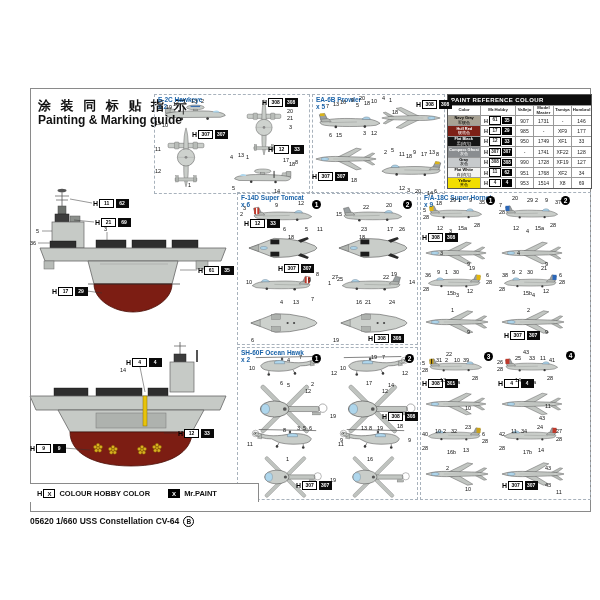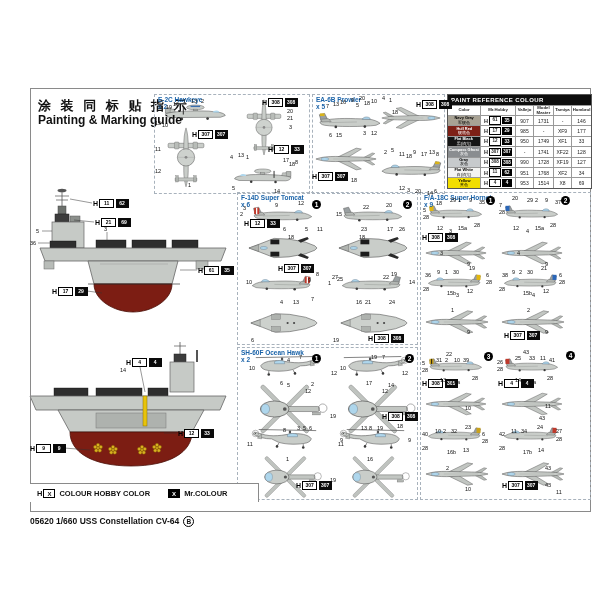--- a/index.html
+++ b/index.html
@@ -546,21 +546,21 @@
           <span class="pc c6">69</span>
         </div>
       </div>
   </div>
 
   <div id="legend">
     <span>H</span>
     <span class="lb">X</span>
     <span>COLOUR HOBBY COLOR</span>
     <span class="lb black">X</span>
-    <span>Mr.COLOUR</span>
+    <span>Mr.PAINT</span>
   </div>
 
   <div id="footer">
     <span>05620 1/660 USS Constellation CV-64</span><span class="revb">B</span>
   </div>
 
   <div id="overlay">
       <span class="hmark" style="left: 93px; top: 199px;">
         <b>H</b>
         <i>11</i>

